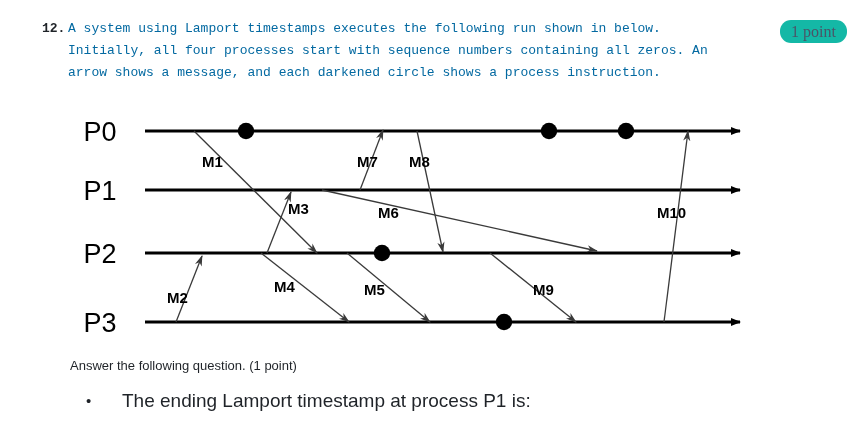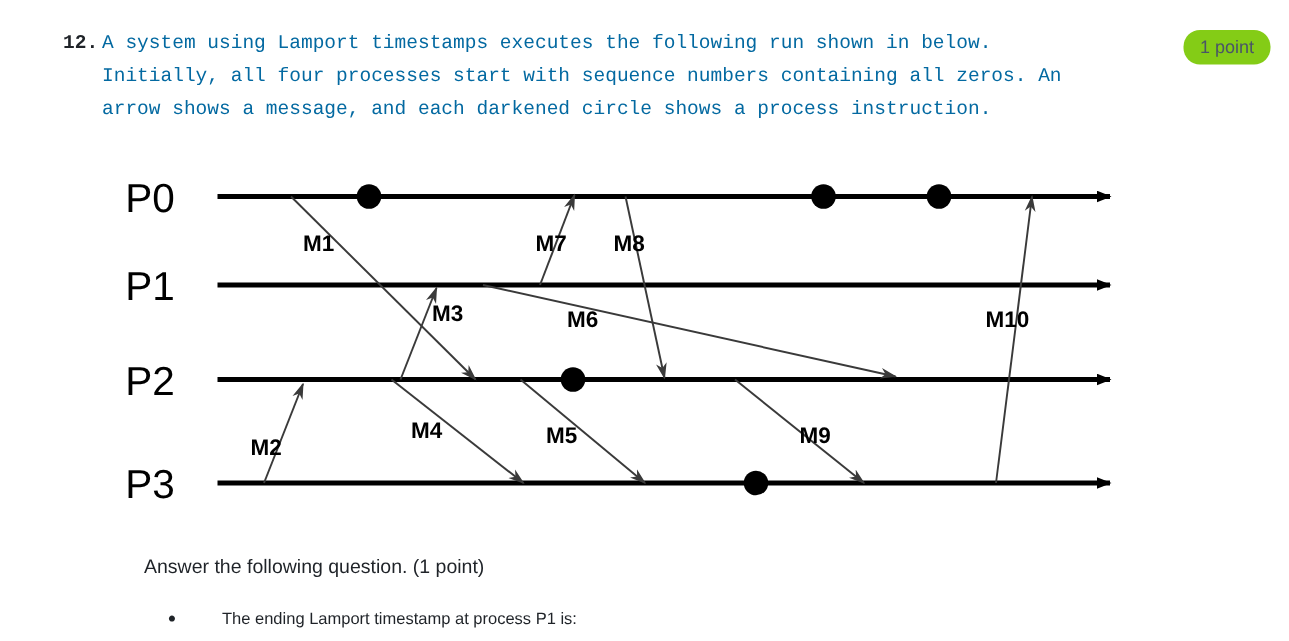--- a/index.html
+++ b/index.html
@@ -27,38 +27,38 @@
     color:#1f2328;
   }
   .q-text{
     font-size:13px;
     line-height:22px;
     color:#0369a1;
   }
   .points-badge{
     position:absolute;
     right:12px; top:20px;
-    background:#84cc16;
+    background:#14b8a6;
     color:#4a5568;
-    font-size:12px;
+    font-size:16px;
     padding:4px 11px;
     border-radius:11px;
     line-height:15px;
     white-space:nowrap;
+    font-family:Liberation Serif, serif;
   }
   .diagram-wrap{
     position:absolute;
     left:12px; top:100px;
     width:859px; height:255px;
   }
   .answer-block{
     position:absolute;
-    left:70px; top:368px;
+    left:70px; top:356px;
     width:700px;
-    margin-left:26px;
   }
   .answer-intro{
     font-size:13px;
     line-height:20px;
     color:#1f2328;
   }
   .bullet-row{
     display:flex;
     align-items:flex-start;
     margin-top:16px;
@@ -66,21 +66,21 @@
   }
   .bullet-dot{
     flex:0 0 36px;
     font-size:15px;
     line-height:18px;
     color:#1f2328;
     text-align:left;
     padding-left:8px;
   }
   .bullet-text{
-    font-size:11px;
+    font-size:19px;
     line-height:18px;
     color:#1f2328;
   }
   svg{display:block;}
   .proc-label{
     font-family:"Liberation Sans", sans-serif;
     font-size:27px;
     fill:#000000;
   }
   .msg-label{

